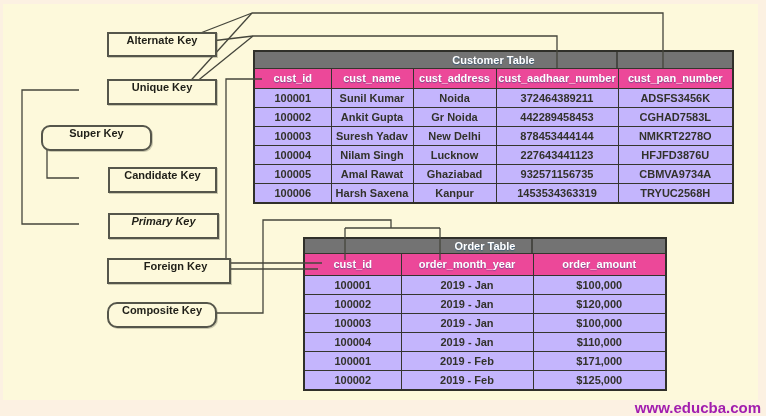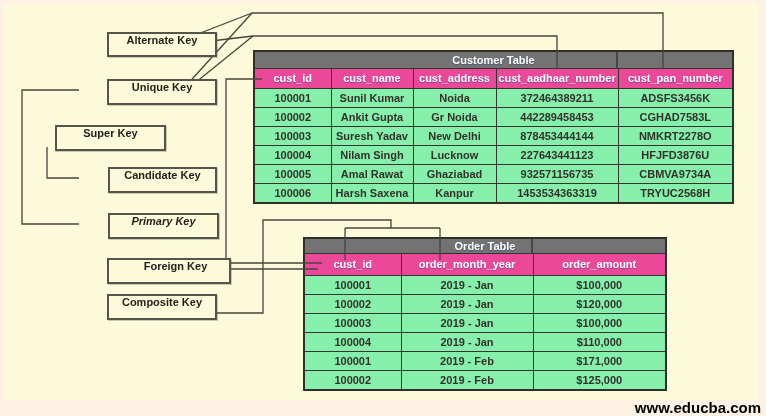--- a/index.html
+++ b/index.html
@@ -15,36 +15,36 @@
 
   
   table.tbl{position:absolute;z-index:2;border-collapse:collapse;table-layout:fixed;
             border:2px solid #30302A;font-size:11px;}
   table.tbl td{border:1px solid #35352E;padding:0;text-align:center;vertical-align:middle;
                line-height:1;overflow:hidden;white-space:nowrap;}
   .titlerow td{background:#737373;color:#FFFFFF;font-weight:bold;font-size:11px;
                text-shadow:0 1px 1px rgba(0,70,130,.45);}
   .headrow td{background:#ec4899;color:#FFFFFF;font-weight:bold;font-size:11px;
               text-shadow:0 1px 1px rgba(0,70,130,.45);}
-  .datarow td{background:#86efac;color:#32322B;font-weight:bold;}
+  .datarow td{background:#c4b5fd;color:#32322B;font-weight:bold;}
 
   table.customer{left:253px;top:50px;width:479px;}
   table.customer .titlerow td{height:16px;}
   table.customer .headrow td{height:19px;}
   table.customer .datarow td{height:18px;}
 
   table.order{left:303px;top:237px;width:362px;}
   table.order .titlerow td{height:14px;}
   table.order .headrow td{height:21px;}
   table.order .datarow td{height:18px;}
 
   svg.wires{position:absolute;left:0;top:0;z-index:5;pointer-events:none;}
 
   .watermark{position:absolute;right:5px;bottom:0px;z-index:7;
-             font-size:15px;font-weight:bold;color:#000000;margin-left:8px;}
+             font-size:15px;font-weight:bold;color:#a21caf;margin-left:8px;}
 </style>
 </head>
 <body>
 
 <div class="stage">
   <div class="canvas"></div>
 
   <table class="tbl customer">
     <colgroup>
         <col style="width:77px">
@@ -189,30 +189,30 @@
       <polyline points="532,238 532,253" stroke="#30302A"></polyline>
     </g>
   </svg>
 
   <div class="keybox" style="left:79px;top:32px;width:106px;height:21px;">
     <span>Alternate Key</span>
   </div>
   <div class="keybox" style="left:79px;top:79px;width:106px;height:22px;">
     <span>Unique Key</span>
   </div>
-  <div class="keybox" style="left:27px;top:125px;width:107px;height:22px;">
+  <div class="keybox" style="left:13px;top:125px;width:107px;height:22px;border-radius:9px;">
     <span>Super Key</span>
   </div>
   <div class="keybox" style="left:80px;top:167px;width:105px;height:22px;">
     <span>Candidate Key</span>
   </div>
   <div class="keybox" style="left:80px;top:213px;width:107px;height:22px;font-style:italic;">
     <span>Primary Key</span>
   </div>
   <div class="keybox" style="left:79px;top:258px;width:107px;height:22px;padding-left:13px;">
     <span>Foreign Key</span>
   </div>
-  <div class="keybox" style="left:79px;top:294px;width:106px;height:22px;">
+  <div class="keybox" style="left:79px;top:302px;width:106px;height:22px;border-radius:10px;">
     <span>Composite Key</span>
   </div>
 
   <div class="watermark">www.educba.com</div>
 </div>
 
 </body></html>

